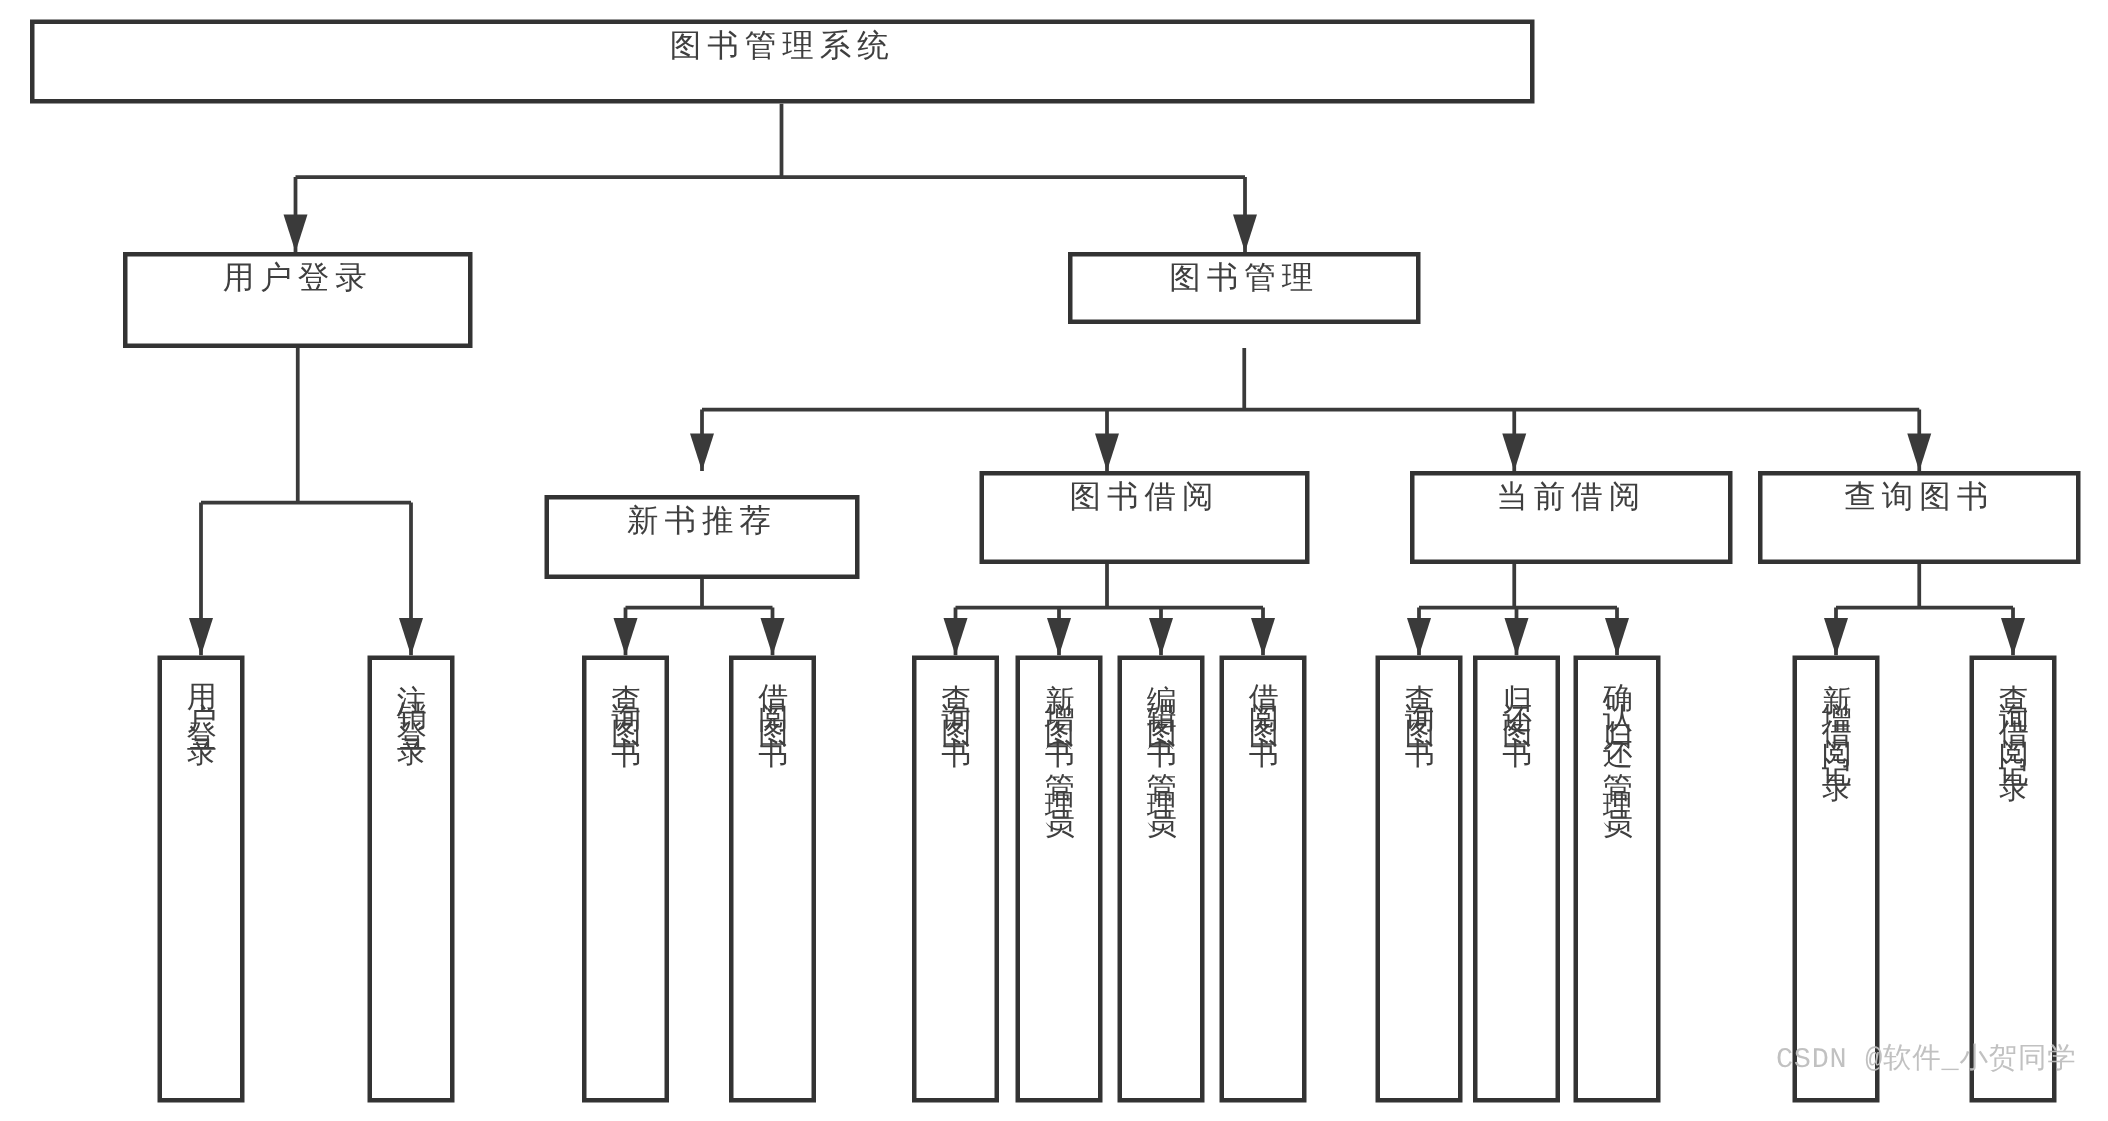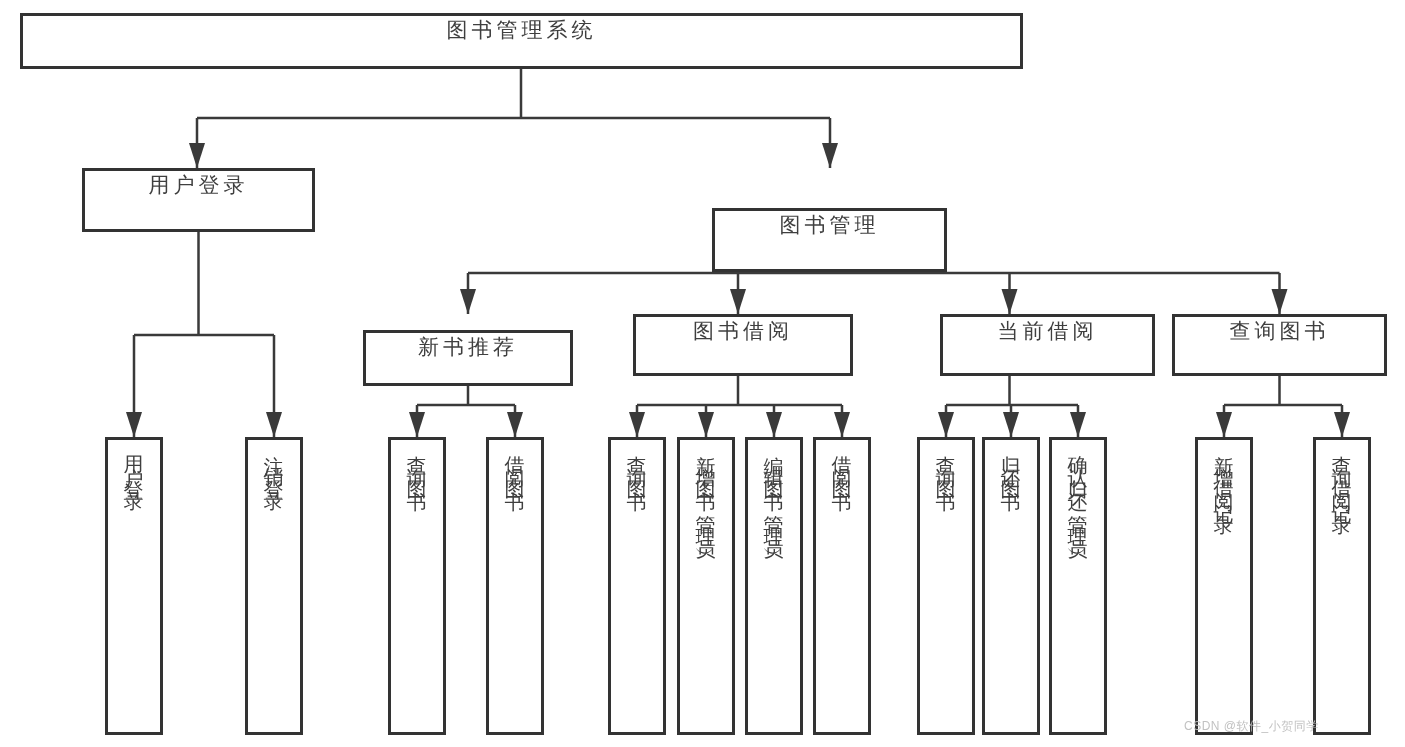--- a/index.html
+++ b/index.html
@@ -28,26 +28,27 @@
     text-orientation: mixed;
     font-size: 20px;
     letter-spacing: 12px;
     line-height: 1;
     color: #3f3f3f;
     white-space: nowrap;
   }
   .watermark {
     position: absolute;
     left: 1184px;
-    top: 718px;
-    font-size: 12px;
+    top: 692px;
+    font-size: 19px;
     letter-spacing: 0.5px;
     color: rgba(190, 190, 190, 0.95);
     z-index: 6;
     white-space: nowrap;
+    font-family: Liberation Mono, monospace;
   }
   .node { z-index: 2; }
 </style>
 </head>
 <body>
 
 <div class="canvas">
 
   <svg class="connectors" width="1405" height="747" viewBox="0 0 1405 747" xmlns="http://www.w3.org/2000/svg">
     <path d="M521,69 V118 M197,118 H830 M197,118 V168 M830,118 V168
@@ -80,28 +81,28 @@
     </g>
   </svg>
 
   <div class="node" style="left:20px; top:13px; width:1003px; height:56px;">
     <span class="h-label">图书管理系统</span>
   </div>
 
   <div class="node" style="left:82px; top:168px; width:233px; height:64px;">
     <span class="h-label">用户登录</span>
   </div>
-  <div class="node" style="left:712px; top:168px; width:235px; height:64px;margin-top:40px;">
+  <div class="node" style="left:712px; top:168px; width:235px; height:48px;">
     <span class="h-label">图书管理</span>
   </div>
 
   <div class="node" style="left:363px; top:330px; width:210px; height:56px;">
     <span class="h-label">新书推荐</span>
   </div>
-  <div class="node" style="left:633px; top:314px; width:220px; height:62px;">
+  <div class="node" style="left:653px; top:314px; width:220px; height:62px;">
     <span class="h-label">图书借阅</span>
   </div>
   <div class="node" style="left:902px; top:314px; width:215px; height:62px;margin-left:38px;">
     <span class="h-label">当前借阅</span>
   </div>
   <div class="node" style="left:1172px; top:314px; width:215px; height:62px;">
     <span class="h-label">查询图书</span>
   </div>
 
   <div class="node leaf" style="left:105px; top:437px; width:58px; height:298px;">

